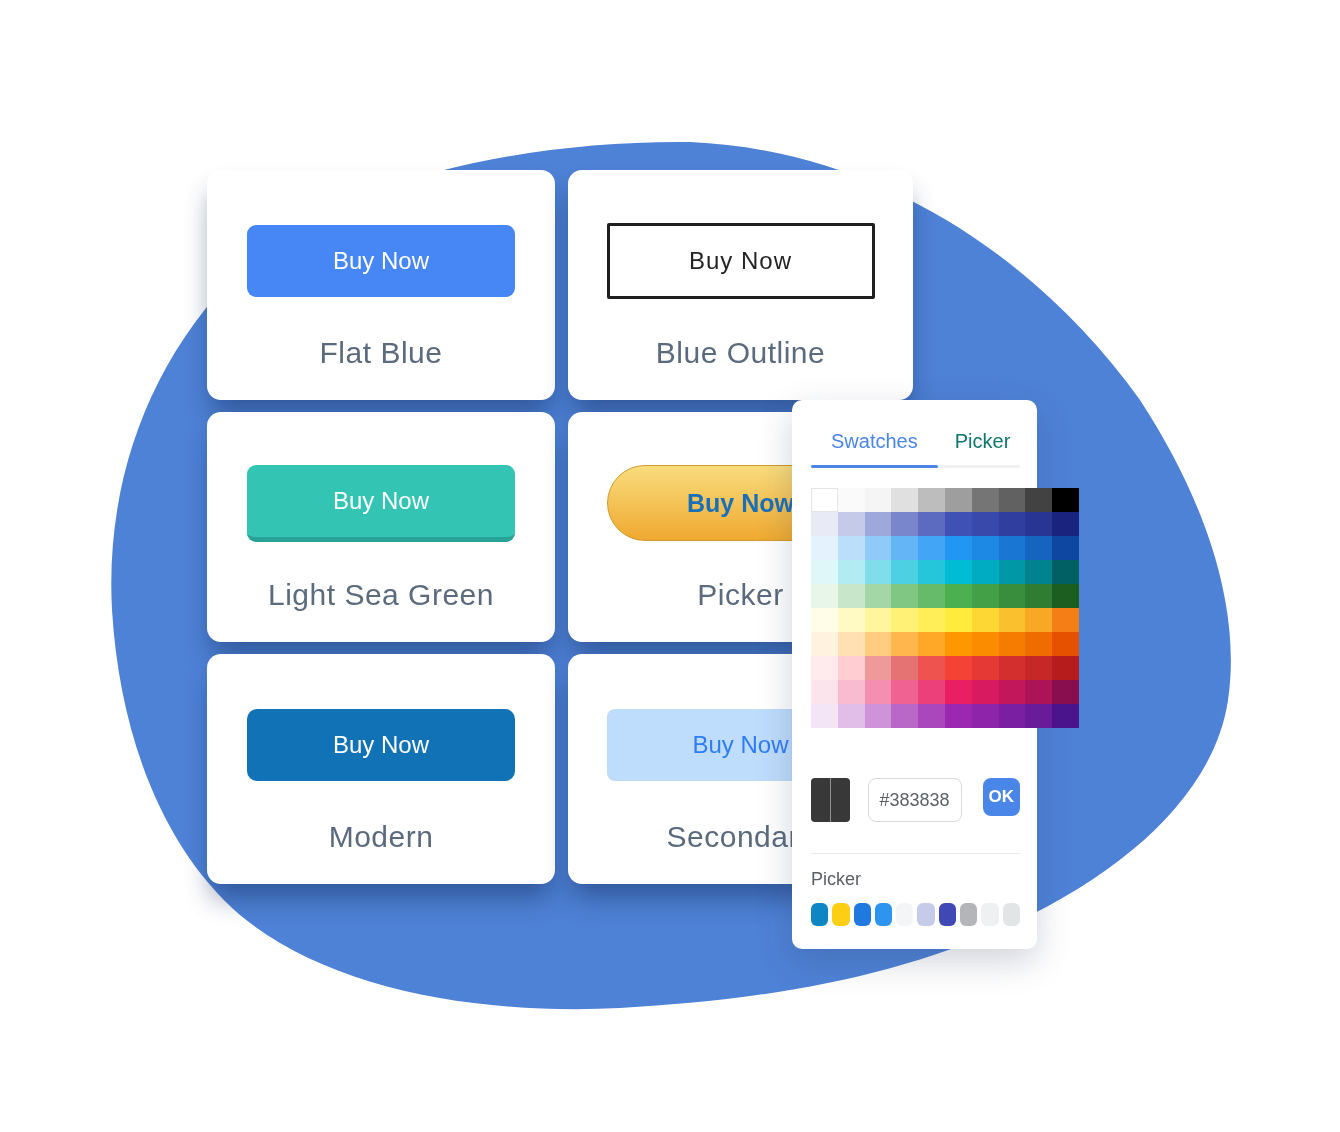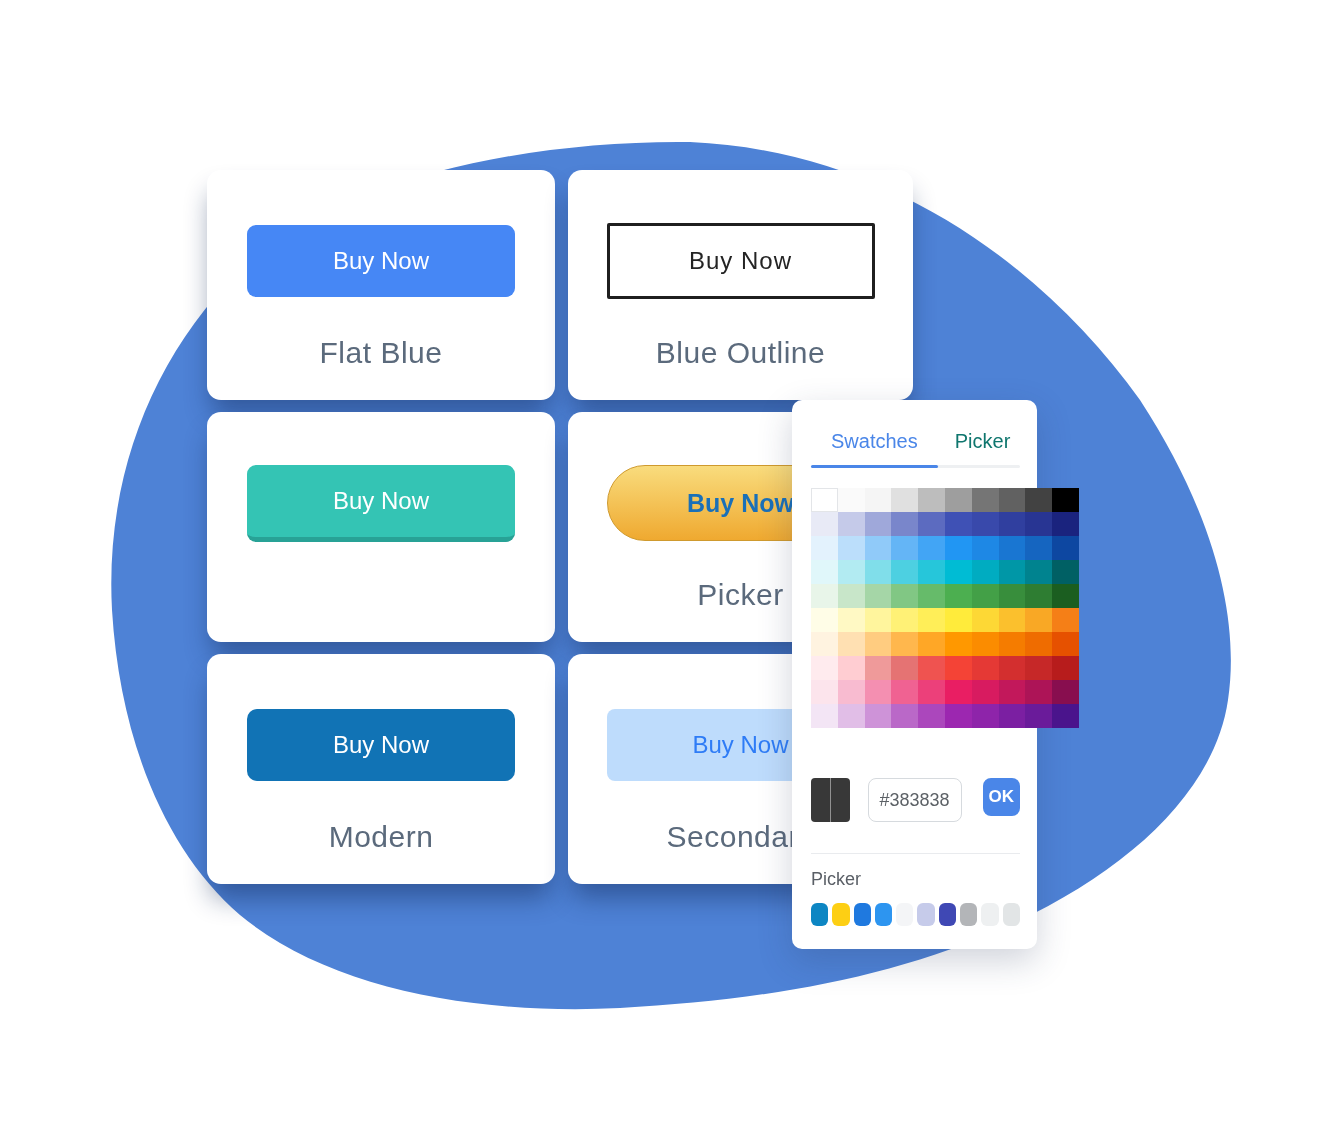--- a/index.html
+++ b/index.html
@@ -91,20 +91,21 @@
       <div class="card">
         <div class="btn-slot">
           <button class="btn dark-outline" style="background: rgb(255, 255, 255); color: rgb(36, 36, 36); border-color: rgb(31, 31, 31);">Buy Now</button>
         </div>
         <div class="card-label">Blue Outline</div>
       </div>
       <div class="card">
         <div class="btn-slot">
           <button class="btn light-sea-green" style="background: rgb(52, 196, 180); color: rgb(255, 255, 255); border-bottom-color: rgb(40, 162, 150);">Buy Now</button>
         </div>
+        <div class="card-label">Light Sea Green</div>
       </div>
       <div class="card">
         <div class="btn-slot">
           <button class="btn classic" style="background: linear-gradient(rgb(249, 220, 125), rgb(239, 169, 48)); color: rgb(26, 112, 184); border-color: rgb(207, 154, 46);">Buy Now</button>
         </div>
         <div class="card-label">Picker</div>
       </div>
       <div class="card">
         <div class="btn-slot">
           <button class="btn modern" style="background: rgb(17, 115, 181); color: rgb(255, 255, 255);">Buy Now</button>

